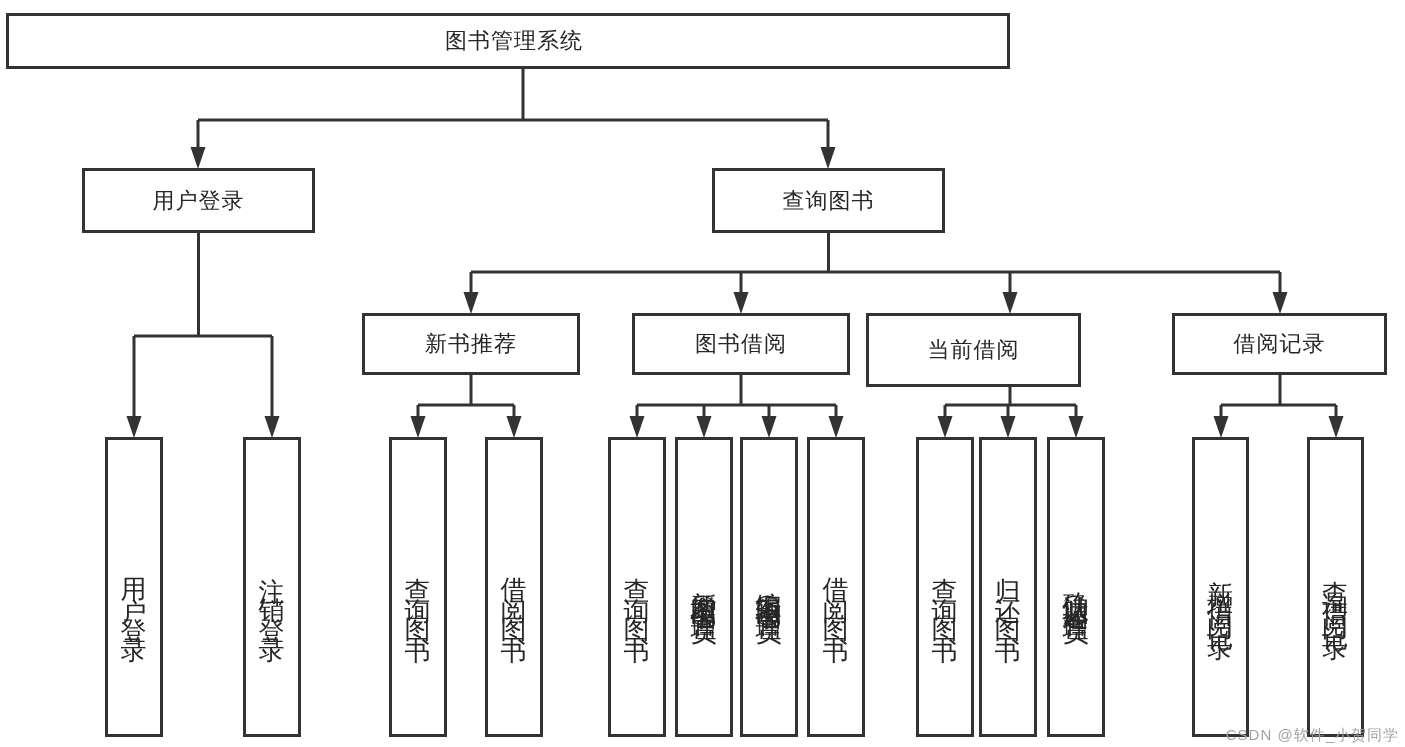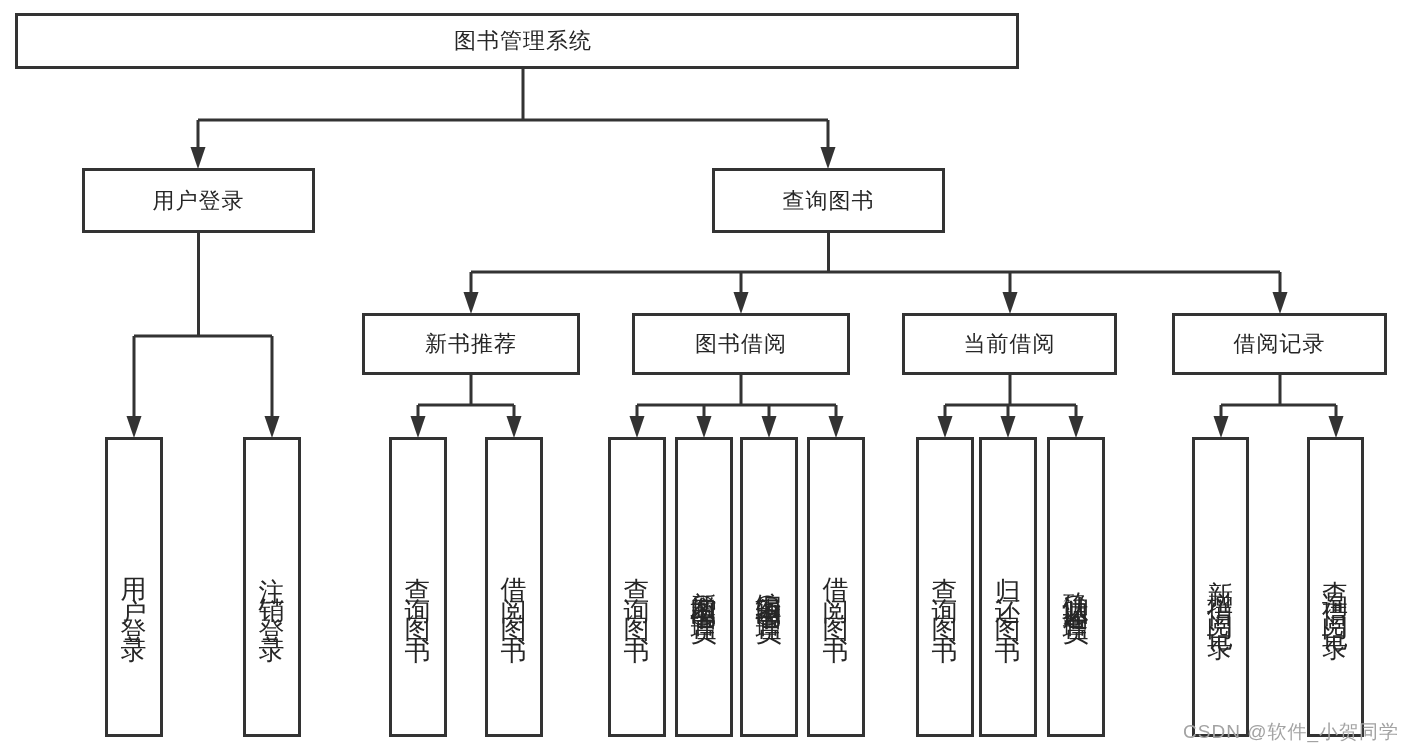--- a/index.html
+++ b/index.html
@@ -18,21 +18,21 @@
     display:flex;align-items:center;justify-content:center;
   }
   .vtext{
     writing-mode:vertical-rl;text-orientation:mixed;line-height:1;
     color:#262626;font-size:26px;white-space:nowrap;
   }
   .vt-s{letter-spacing:20px;margin-bottom:-20px;}
   .vt-m{letter-spacing:11px;margin-bottom:-11px;}
   .vt-l{letter-spacing:4px;margin-bottom:-4px;}
   .watermark{
-    position:absolute;right:6px;bottom:2px;font-size:19px;color:#a3a3a3;letter-spacing:1px;
+    position:absolute;right:6px;bottom:2px;font-size:15px;color:#a3a3a3;letter-spacing:1px;
   }
 </style>
 </head>
 <body>
 
 <div id="canvas">
 
   <svg id="wires" viewBox="0 0 1405 747" xmlns="http://www.w3.org/2000/svg">
     <g stroke="#333" stroke-width="3" fill="none">
       <path d="M523 69 V120 M198 120 H828 M198 120 V152 M828 120 V152"></path>
@@ -71,38 +71,38 @@
       <polygon points="761.5,416 776.5,416 769,438"></polygon>
       <polygon points="828.5,416 843.5,416 836,438"></polygon>
       <polygon points="937.5,416 952.5,416 945,438"></polygon>
       <polygon points="1000.5,416 1015.5,416 1008,438"></polygon>
       <polygon points="1068.5,416 1083.5,416 1076,438"></polygon>
       <polygon points="1213.5,416 1228.5,416 1221,438"></polygon>
       <polygon points="1328.5,416 1343.5,416 1336,438"></polygon>
     </g>
   </svg>
 
-  <div class="box" style="left:15px;top:13px;width:1004px;height:56px;padding-left:12px;">
+  <div class="box" style="left:6px;top:13px;width:1004px;height:56px;padding-left:12px;">
     <span>图书管理系统</span>
   </div>
 
   <div class="box" style="left:82px;top:168px;width:233px;height:65px;">
     <span>用户登录</span>
   </div>
   <div class="box" style="left:712px;top:168px;width:233px;height:65px;">
     <span>查询图书</span>
   </div>
 
   <div class="box" style="left:362px;top:313px;width:218px;height:62px;">
     <span>新书推荐</span>
   </div>
   <div class="box" style="left:632px;top:313px;width:218px;height:62px;">
     <span>图书借阅</span>
   </div>
-  <div class="box" style="left:902px;top:313px;width:215px;height:62px;">
+  <div class="box" style="left:866px;top:313px;width:215px;height:74px;">
     <span>当前借阅</span>
   </div>
   <div class="box" style="left:1172px;top:313px;width:215px;height:62px;">
     <span>借阅记录</span>
   </div>
 
   <div class="vbox" style="left:105px;top:437px;width:58px;height:300px;">
     <span class="vtext vt-s">用户登录</span>
   </div>
   <div class="vbox" style="left:243px;top:437px;width:58px;height:300px;">

